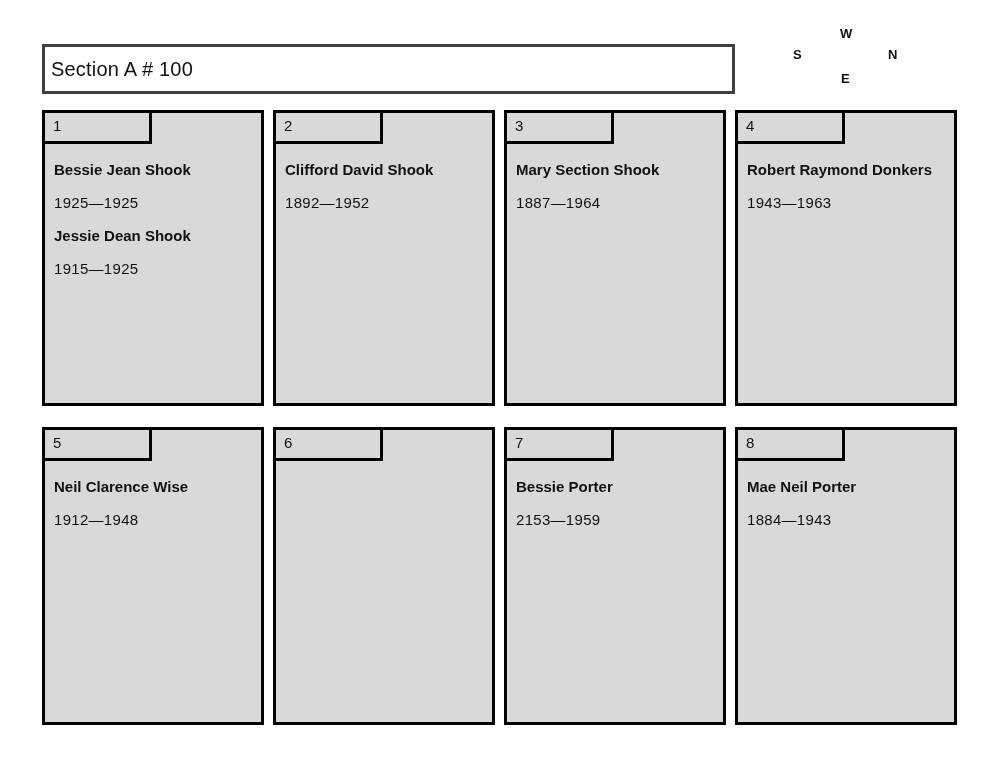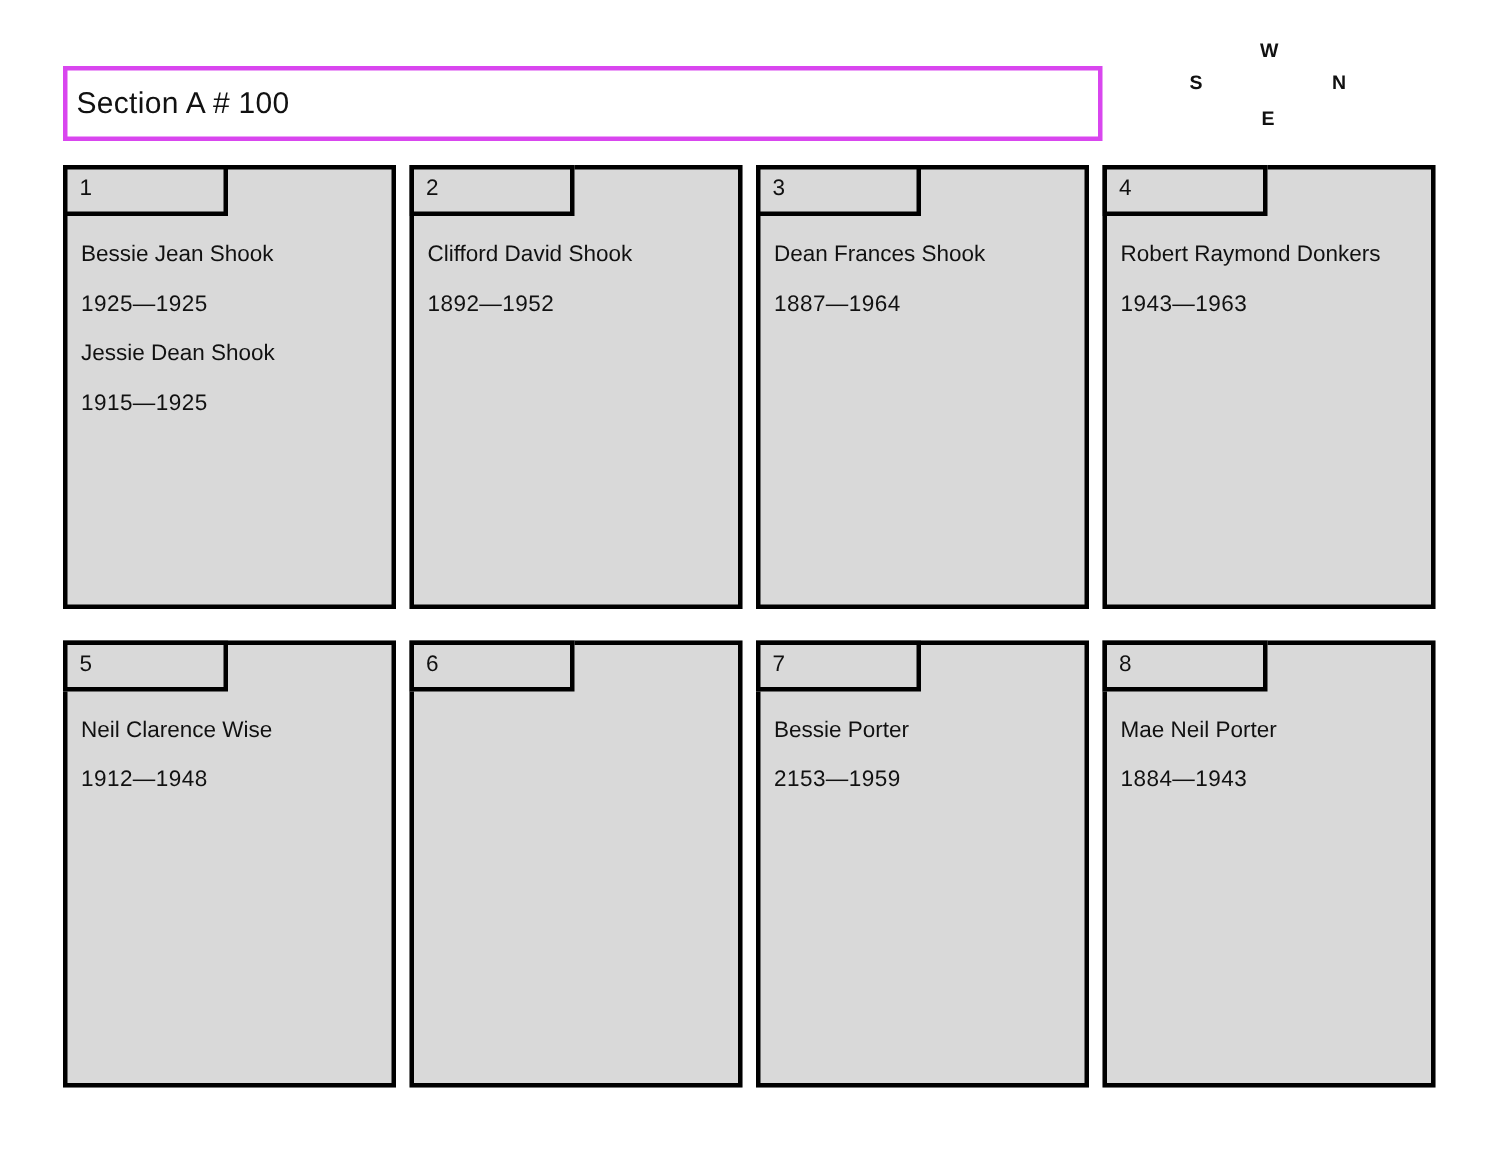--- a/index.html
+++ b/index.html
@@ -10,21 +10,21 @@
     color: #111111;
     position: relative;
     overflow: hidden;
   }
 
   
   .header-box {
     position: absolute;
     left: 42px; top: 44px;
     width: 693px; height: 50px;
-    border: 3px solid #d946ef;
+    border: 3px solid #404040;
     background: #ffffff;
     display: flex;
     align-items: center;
     padding-left: 6px;
     font-size: 20px;
     letter-spacing: 0.2px;
   }
 
   
   .compass { position: absolute; left: 770px; top: 10px; width: 180px; height: 80px; }
@@ -59,21 +59,21 @@
     width: 110px; height: 34px;
     background: #d9d9d9;
     border: 3px solid #000;
     font-size: 15px;
     padding: 4px 0 0 8px;
   }
   .plot-body {
     padding: 40px 8px 0 9px;
     font-size: 15px;
   }
-  .occ-name  { font-weight: normal; line-height: 33px; white-space: nowrap; }
+  .occ-name  { font-weight: bold; line-height: 33px; white-space: nowrap; }
   .occ-dates { line-height: 33px; letter-spacing: 0.3px; }
   .occupant + .occupant { }
 </style>
 </head>
 <body>
 
 <div class="header-box">
   <span>Section A # 100</span>
 </div>
 
@@ -110,21 +110,21 @@
           <div class="occ-dates">1892—1952</div>
         </div>
       </div>
   </div>
     <div class="plot">
     <div class="plot-tab">
       <span>3</span>
     </div>
     <div class="plot-body">
         <div class="occupant">
-          <div class="occ-name">Dean Frances Shook</div>
+          <div class="occ-name">Mary Section Shook</div>
           <div class="occ-dates">1887—1964</div>
         </div>
       </div>
   </div>
     <div class="plot">
     <div class="plot-tab">
       <span>4</span>
     </div>
     <div class="plot-body">
         <div class="occupant">

